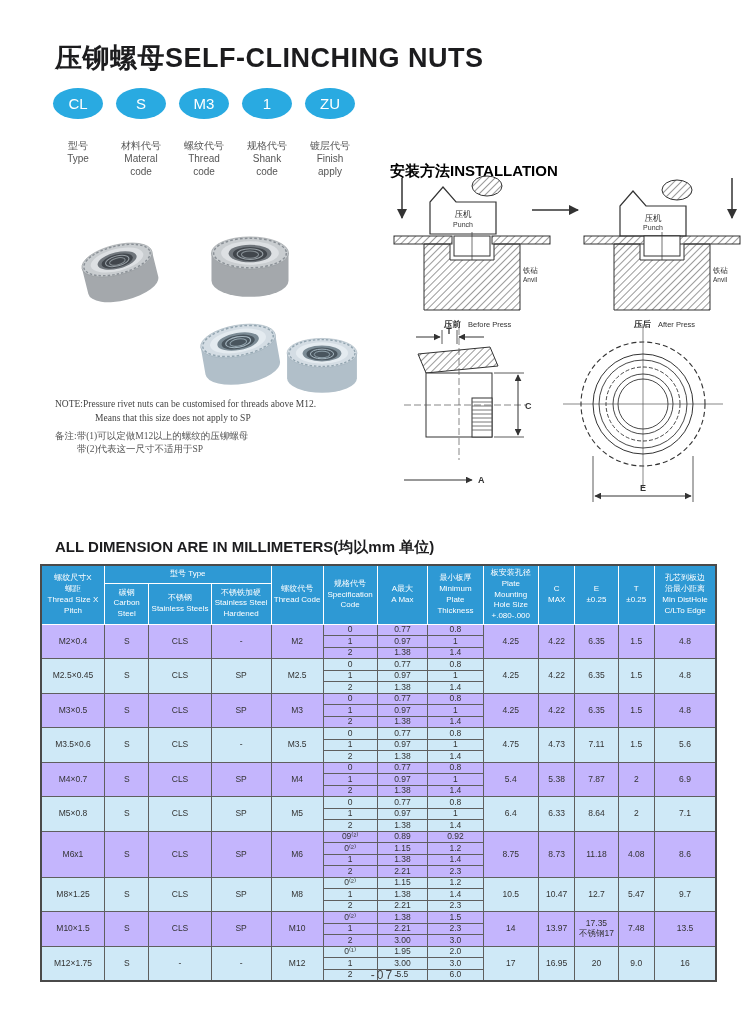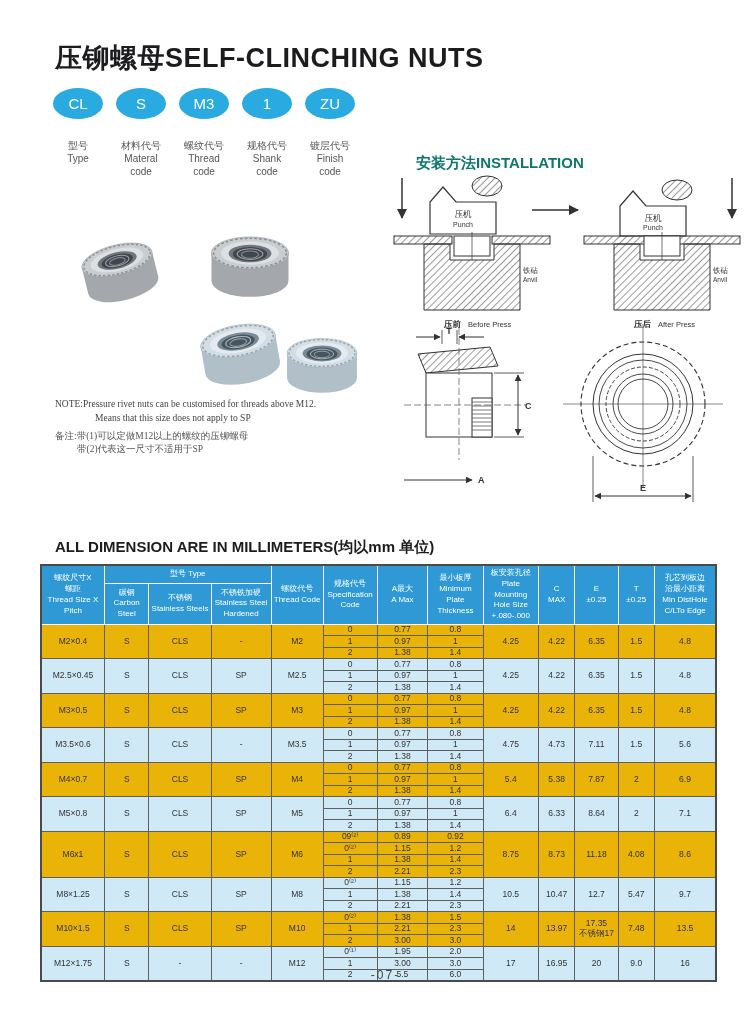--- a/index.html
+++ b/index.html
@@ -8,35 +8,35 @@
   .title{position:absolute;left:55px;top:40px;font-size:27px;font-weight:800;
          letter-spacing:.5px;color:#1c1c1e;white-space:nowrap;}
   
   .badges{position:absolute;left:53px;top:88px;display:flex;gap:13px;}
   .badge-col{width:50px;display:flex;flex-direction:column;align-items:center;}
   .badge{width:50px;height:31px;border-radius:50%;background:var(--accent);
          color:#fff;font-size:15px;display:flex;align-items:center;justify-content:center;}
   .badge-label{margin-top:20px;font-size:10px;color:#555;text-align:center;
                line-height:1.3;white-space:pre-line;}
   
-  .install-heading{position:absolute;left:390px;top:154px;font-size:15px;font-weight:800;color:#0f766e;margin-left:26px;}
+  .install-heading{position:absolute;left:390px;top:162px;font-size:15px;font-weight:800;color:#000000;}
   .install-svg{position:absolute;left:380px;top:166px;}
   
   .nuts-svg{position:absolute;left:45px;top:208px;}
   
   .note{position:absolute;left:55px;top:398px;font-size:9.5px;line-height:1.45;color:#444;font-family:Liberation Serif, serif;}
   .note .en2{margin-left:40px;}
   .note .zh1{margin-top:4px;color:#555;}
   .note .zh2{margin-left:22px;color:#555;}
   
   .drawing-svg{position:absolute;left:396px;top:320px;}
   
   .table-heading{position:absolute;left:55px;top:538px;font-size:15px;font-weight:800;color:#1c1c1e;}
   .dim-table{position:absolute;left:40px;top:564px;width:677px;border-collapse:collapse;
-             table-layout:fixed;background:#eab308;border:2px solid #4a4a4a;}
+             table-layout:fixed;background:#c4b5fd;border:2px solid #4a4a4a;}
   .dim-table th{background:var(--thead);color:#fff;font-weight:400;font-size:8px;
                 line-height:1.35;white-space:pre-line;border:1.5px solid #fff;
                 padding:2px 1px;text-align:center;vertical-align:middle;}
   .dim-table td{border:1px solid #5f5f5f;font-size:8.5px;color:#333;text-align:center;
                 vertical-align:middle;padding:0 1px;height:10.5px;line-height:1.15;
                 white-space:pre-line;}
   .dim-table tr.alt td{background:var(--alt);}
   .page-number{position:absolute;left:8px;top:968px;width:100%;text-align:center;
                font-size:12px;color:#444;letter-spacing:2px;}
   svg text{font-family:"Liberation Sans","DejaVu Sans",sans-serif;fill:#333;}
@@ -69,21 +69,21 @@
     <div class="badge-col">
       <div class="badge">1</div>
       <div class="badge-label">规格代号
 Shank
 code</div>
     </div>
     <div class="badge-col">
       <div class="badge">ZU</div>
       <div class="badge-label">镀层代号
 Finish
-code</div>
+apply</div>
     </div>
   </div>
 
   <div class="install-heading">安装方法INSTALLATION</div>
 
   <svg class="install-svg" width="368" height="162" viewBox="0 0 368 162">
     <defs>
       <pattern id="hat" patternUnits="userSpaceOnUse" width="5" height="5" patternTransform="rotate(45)">
         <line x1="0" y1="0" x2="0" y2="5" stroke="#555" stroke-width="1.2"></line>
       </pattern>

